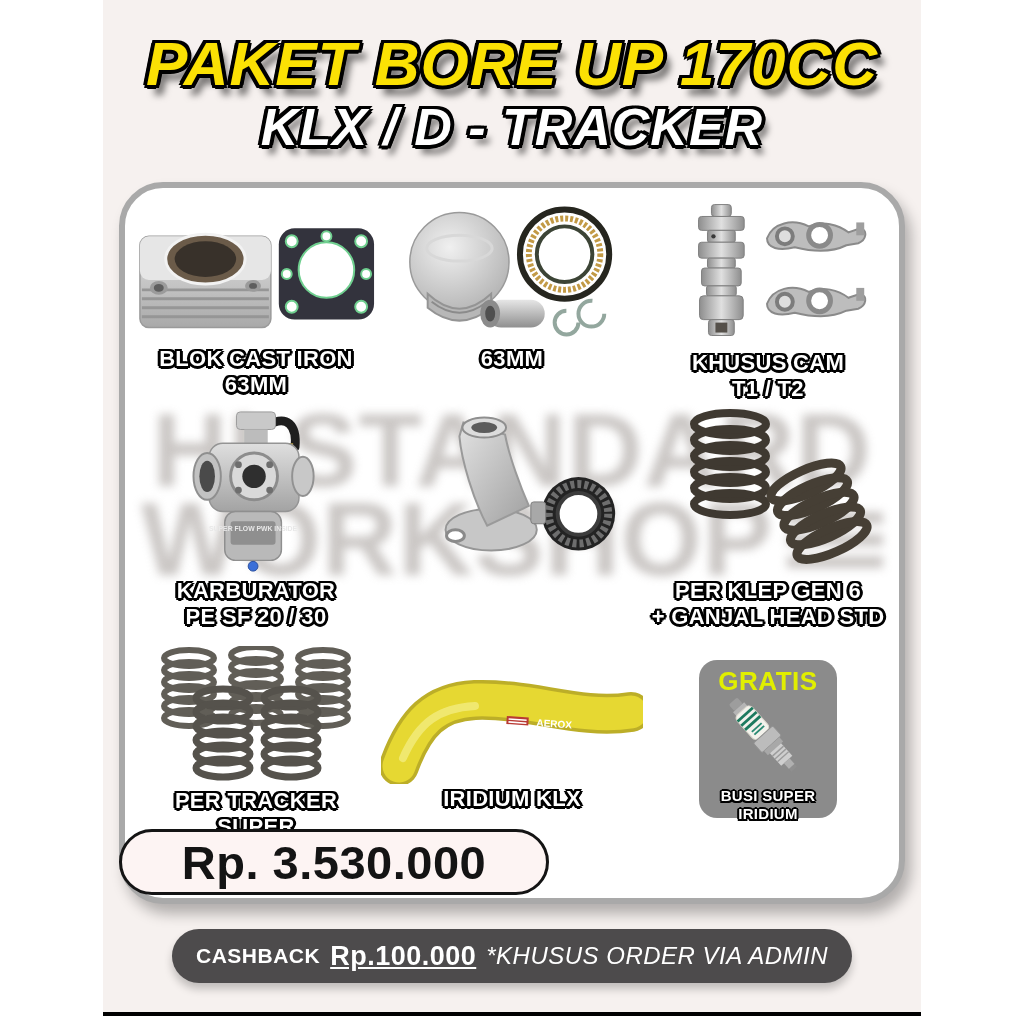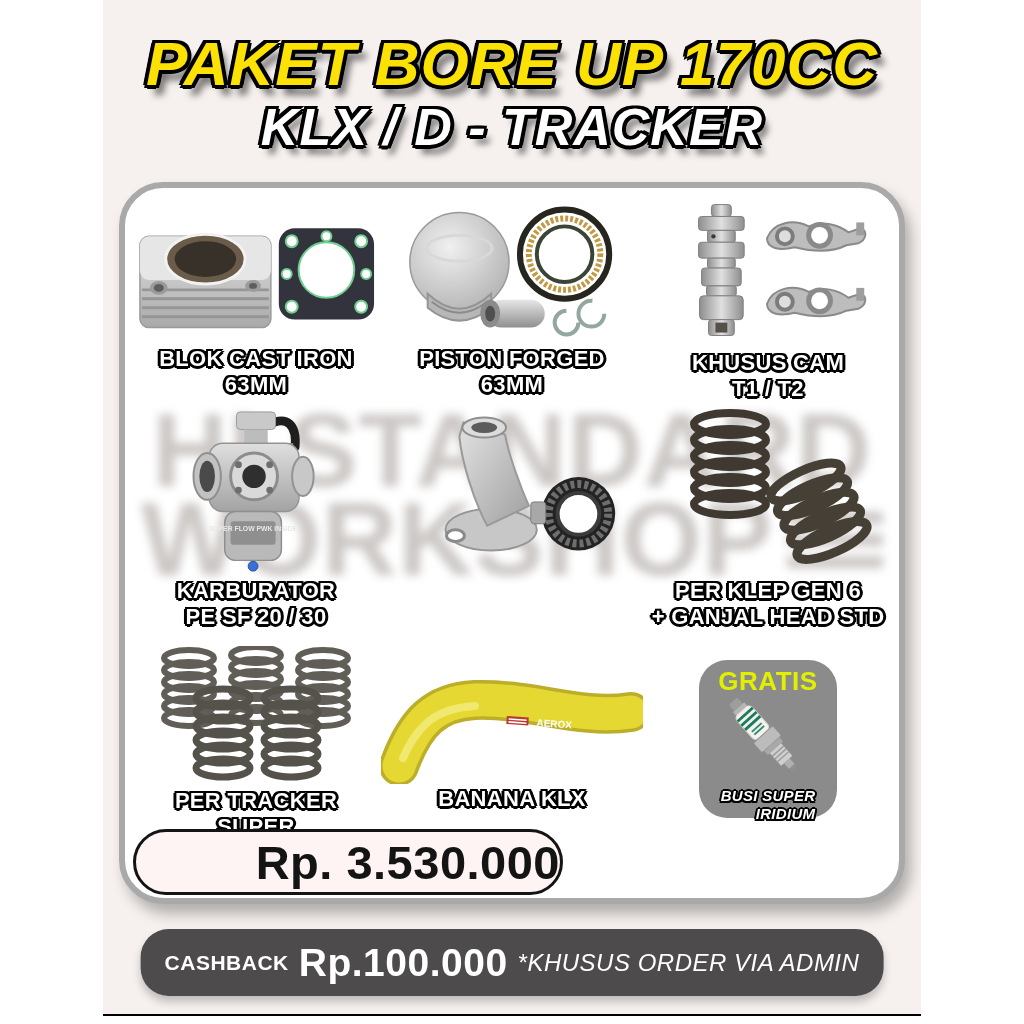--- a/index.html
+++ b/index.html
@@ -2,52 +2,52 @@
 <html style="--title-yellow: #fbe104; --canvas-bg: #f6f1ef; --card-border: #a9a9a9; --pill-dark: #4d4b4c; --gratis-gray: #8b8b8b; --gratis-yellow: #e1ef00; --price-bg: #fdf4f3; --watermark-gray: #b9b4b1;"><head>
 <meta charset="utf-8">
 <style>
   :root{
     --title-yellow:#fbe104; --canvas-bg:#f6f1ef; --card-border:#a9a9a9;
     --pill-dark:#4d4b4c; --gratis-gray:#8b8b8b; --gratis-yellow:#e1ef00;
     --price-bg:#fdf4f3; --watermark-gray:#b9b4b1;
   }
   *{margin:0;padding:0;box-sizing:border-box;}
   html,body{width:1024px;height:1024px;background:#fff;font-family:"Liberation Sans",sans-serif;overflow:hidden;}
-  .canvas{position:absolute;left:103px;top:0;width:818px;height:1016px;background:var(--canvas-bg);border-bottom:2px solid #000000;overflow:hidden;}
+  .canvas{position:absolute;left:103px;top:0;width:818px;height:1016px;background:var(--canvas-bg);border-bottom:4px solid #000000;overflow:hidden;}
   
   .title{position:absolute;top:28px;left:0;width:100%;text-align:center;font-size:62px;font-weight:700;font-style:italic;letter-spacing:1px;color:var(--title-yellow);
     text-shadow:-3px -3px 0 #000,3px -3px 0 #000,-3px 3px 0 #000,3px 3px 0 #000,-4px 0 0 #000,4px 0 0 #000,0 -3px 0 #000,0 4px 0 #000,7px 10px 7px rgba(0,0,0,.55);}
   .subtitle{position:absolute;top:97px;left:0;width:100%;text-align:center;font-size:52px;font-weight:700;font-style:italic;letter-spacing:1px;color:#fff;
     text-shadow:-3px -3px 0 #000,3px -3px 0 #000,-3px 3px 0 #000,3px 3px 0 #000,-4px 0 0 #000,4px 0 0 #000,0 -3px 0 #000,0 4px 0 #000,6px 9px 6px rgba(0,0,0,.5);}
   
   .card{position:absolute;left:16px;top:182px;width:786px;height:722px;background:#fff;border:6px solid var(--card-border);border-radius:44px;
     box-shadow:6px 10px 14px rgba(0,0,0,.28);overflow:hidden;padding-left:17px;}
   .watermark{position:absolute;top:218px;left:0;width:100%;text-align:center;z-index:1;color:var(--watermark-gray);font-weight:700;
     filter:blur(5px);opacity:.75;line-height:.86;letter-spacing:1px;pointer-events:none;}
   .wm1{font-size:104px;}
   .wm2{font-size:104px;display:flex;align-items:center;justify-content:center;gap:14px;}
   .wm-bars{display:inline-block;width:96px;height:56px;background:repeating-linear-gradient(to bottom,var(--watermark-gray) 0 12px,transparent 12px 22px);}
   .grid{position:absolute;inset:8px 6px;display:grid;grid-template-columns:1fr 1fr 1fr;grid-template-rows:206px 238px 1fr;z-index:2;}
   .cell{display:flex;flex-direction:column;align-items:center;justify-content:flex-start;padding-top:6px;}
   .pimg{flex:0 0 auto;display:flex;align-items:center;justify-content:center;}
   .plabel{margin-top:2px;text-align:center;font-size:22px;font-weight:700;line-height:1.16;color:#fff;letter-spacing:.3px;
     text-shadow:-2px -2px 0 #000,2px -2px 0 #000,-2px 2px 0 #000,2px 2px 0 #000,-3px 0 0 #000,3px 0 0 #000,0 -2px 0 #000,0 3px 0 #000;}
   
-  .gratis-box{width:138px;height:158px;background:var(--gratis-gray);border-radius:28px;margin-top:14px;display:flex;flex-direction:column;align-items:center;padding-top:6px;}
+  .gratis-box{width:138px;height:158px;background:var(--gratis-gray);border-radius:18px;margin-top:14px;display:flex;flex-direction:column;align-items:center;padding-top:6px;}
   .gratis-badge{font-size:26px;font-weight:700;color:var(--gratis-yellow);letter-spacing:.5px;}
-  .gratis-label{text-align:right;font-size:15px;font-weight:700;color:#fff;line-height:1.2;letter-spacing:.3px;
-    text-shadow:-1.5px -1.5px 0 #000,1.5px -1.5px 0 #000,-1.5px 1.5px 0 #000,1.5px 1.5px 0 #000,-2px 0 0 #000,2px 0 0 #000,0 -2px 0 #000,0 2px 0 #000;font-style:italic;}
+  .gratis-label{text-align:center;font-size:15px;font-weight:700;color:#fff;line-height:1.2;letter-spacing:.3px;
+    text-shadow:-1.5px -1.5px 0 #000,1.5px -1.5px 0 #000,-1.5px 1.5px 0 #000,1.5px 1.5px 0 #000,-2px 0 0 #000,2px 0 0 #000,0 -2px 0 #000,0 2px 0 #000;}
   
-  .price-box{position:absolute;left:30px;top:829px;width:430px;height:66px;background:var(--price-bg);border:3px solid #141414;border-radius:33px;
-    display:flex;align-items:center;justify-content:flex-end;z-index:4;}
+  .price-box{position:absolute;left:16px;top:829px;width:430px;height:66px;background:var(--price-bg);border:3px solid #141414;border-radius:33px;
+    display:flex;align-items:center;justify-content:center;z-index:4;}
   .price-text{font-size:47px;font-weight:700;color:#141414;letter-spacing:.5px;}
-  .cashback{position:absolute;top:929px;left:50%;transform:translateX(-50%);background:var(--pill-dark);border-radius:28px;height:67px;
+  .cashback{position:absolute;top:929px;left:50%;transform:translateX(-50%);background:var(--pill-dark);border-radius:28px;height:54px;
     display:flex;align-items:center;padding:0 24px;gap:10px;color:#fff;box-shadow:0 6px 9px rgba(0,0,0,.22);white-space:nowrap;z-index:4;justify-content:center;}
   .cb-label{font-size:21px;font-weight:700;letter-spacing:.5px;}
-  .cb-amount{font-size:39px;font-weight:700;letter-spacing:.5px;}
+  .cb-amount{font-size:27px;font-weight:700;letter-spacing:.5px;text-decoration:underline;}
   .cb-note{font-size:24px;font-style:italic;letter-spacing:.5px;}
   svg text{font-family:"Liberation Sans",sans-serif;}
 </style>
 </head>
 <body>
 
 <div class="canvas">
 
   <div class="title">PAKET BORE UP 170CC</div>
   <div class="subtitle">KLX / D - TRACKER</div>
@@ -127,21 +127,20 @@
             <path d="M40,92 Q72,122 104,92 L104,106 Q72,132 40,106 Z" fill="#b7b7b7" stroke="#949494" stroke-width="2"></path>
             <path d="M44,100 Q72,122 100,100" fill="none" stroke="#8b8b8b" stroke-width="2"></path>
             <rect x="100" y="98" width="58" height="28" rx="14" fill="url(#gp2)"></rect>
             <ellipse cx="103" cy="112" rx="10" ry="14" fill="#8b8b8b"></ellipse>
             <ellipse cx="103" cy="112" rx="5" ry="8" fill="#4f4f4f"></ellipse>
             <circle cx="205" cy="112" r="13" fill="none" stroke="#93a79e" stroke-width="4" stroke-dasharray="62 20"></circle>
             <circle cx="180" cy="121" r="12" fill="none" stroke="#93a79e" stroke-width="4" stroke-dasharray="56 20"></circle>
           </svg>
         </div>
         <div class="plabel">
-          <div>PISTON FORGED</div>
           <div>63MM</div>
         </div>
       </div>
 
       <div class="cell">
         <div class="pimg">
           <svg width="248" height="146" viewBox="0 0 250 146">
             <defs>
               <linearGradient id="gc1" x1="0" y1="0" x2="1" y2="0">
                 <stop offset="0" stop-color="#8e8e8e"></stop>
@@ -331,21 +330,21 @@
             <path d="M22,94 C38,58 58,44 94,42" fill="none" stroke="#f3ec7e" stroke-width="8" stroke-linecap="round" opacity="0.8"></path>
             <g transform="translate(126,50) rotate(4)">
               <rect x="0" y="2" width="22" height="8" fill="#b93a34"></rect>
               <rect x="2" y="4" width="18" height="1.6" fill="#fff"></rect>
               <rect x="2" y="7" width="18" height="1.6" fill="#fff"></rect>
               <text x="30" y="10" font-size="10" font-weight="700" fill="#ffffff">AEROX</text>
             </g>
           </svg>
         </div>
         <div class="plabel">
-          <div>BANANA KLX</div>
+          <div>IRIDIUM KLX</div>
           <div></div>
         </div>
       </div>
 
       <div class="cell">
         <div class="gratis-box">
           <div class="gratis-badge">GRATIS</div>
           <div>
             <svg width="104" height="86" viewBox="0 0 110 92">
               <g transform="rotate(-42 55 46) translate(0,-12)">

